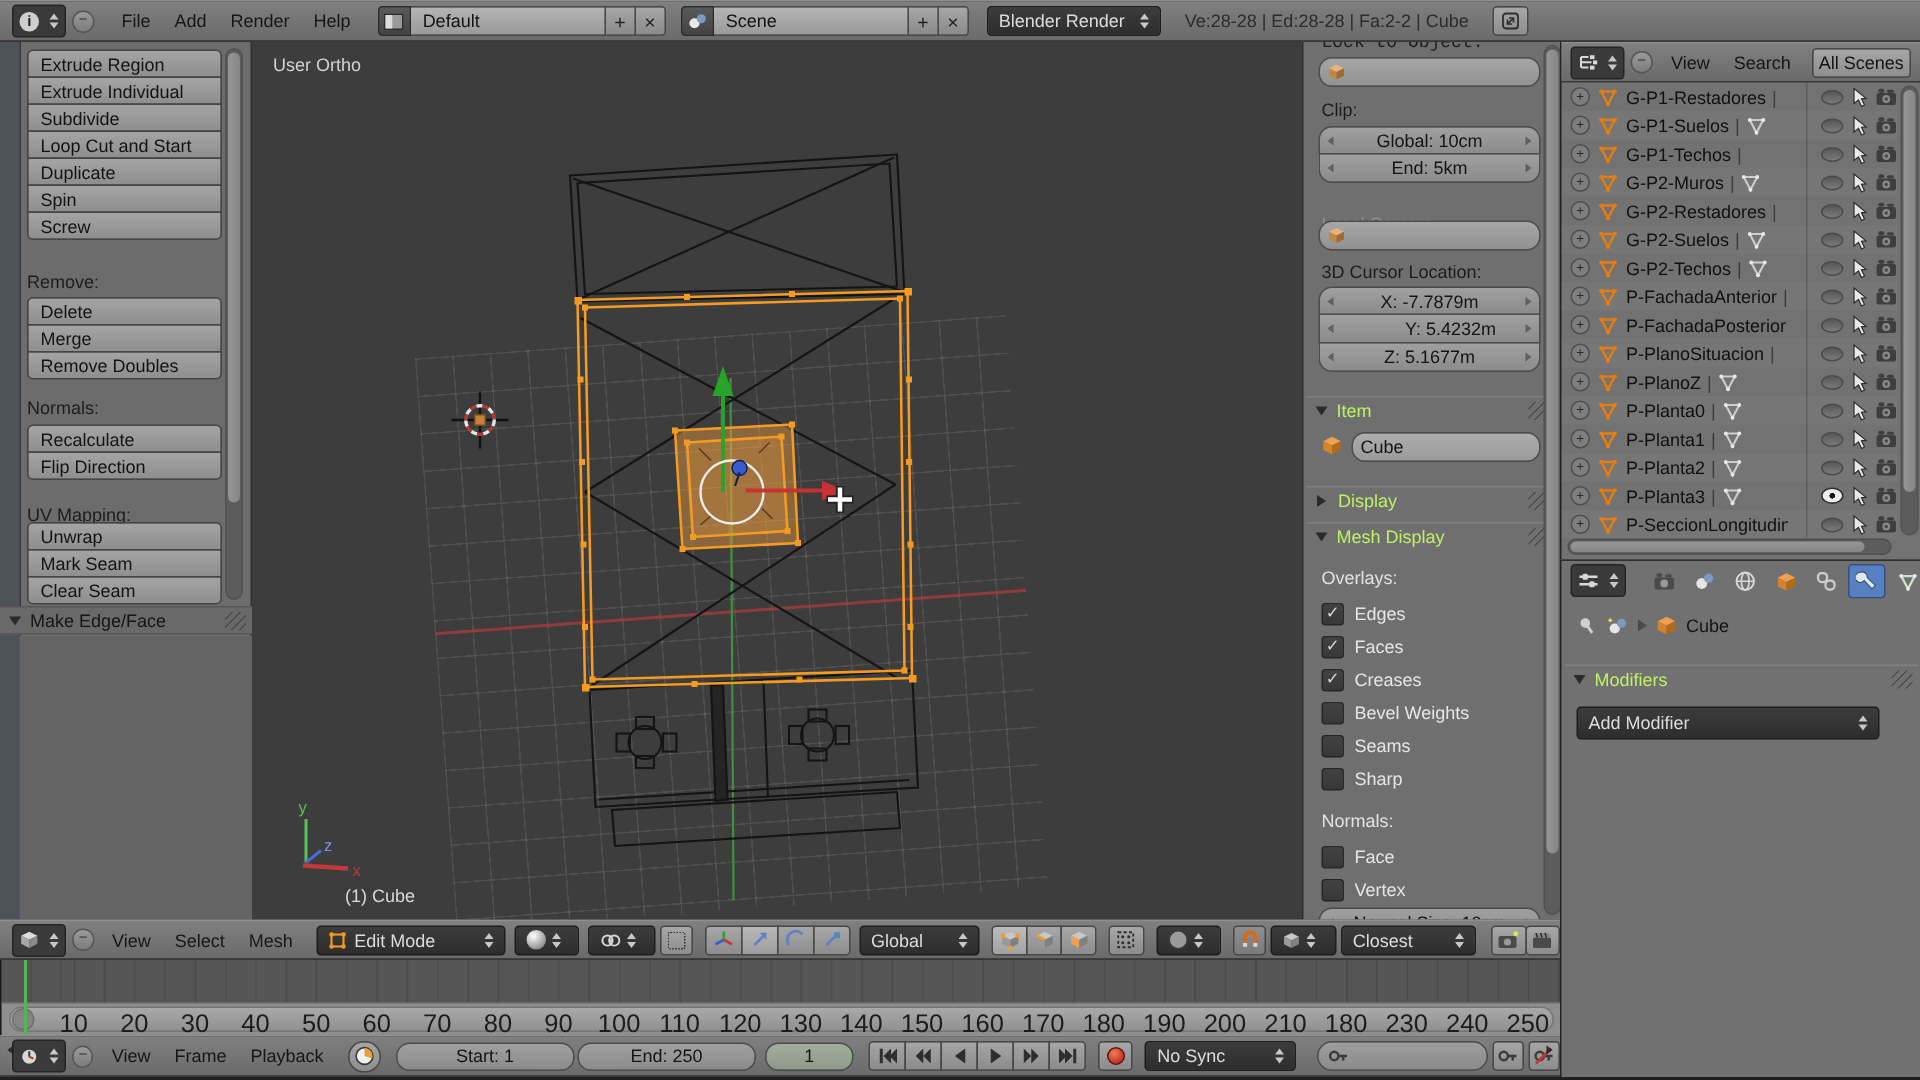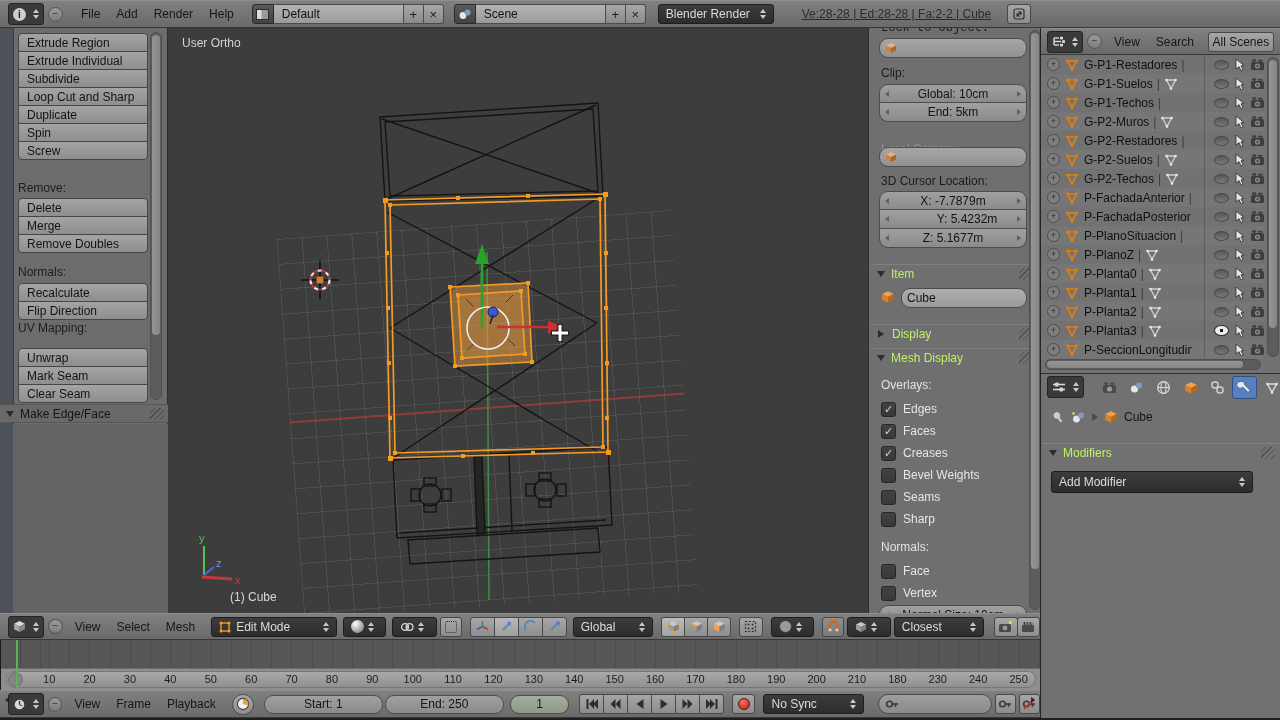--- a/index.html
+++ b/index.html
@@ -26,21 +26,21 @@
   .lightbtn{background:linear-gradient(#a7a7a7,#8d8d8d);border:1px solid #484848;border-radius:3px;
             color:#141414;display:flex;align-items:center;justify-content:center;height:20px;box-sizing:border-box;}
   .sel-group{display:flex;align-items:center;margin-left:10px;}
   .icon-chip{width:22px;height:20px;background:linear-gradient(#5a5a5a,#434343);border:1px solid #2a2a2a;
              border-radius:3px 0 0 3px;display:flex;align-items:center;justify-content:center;box-sizing:border-box;}
   .sel-field{height:20px;min-width:120px;background:linear-gradient(#b4b4b4,#9a9a9a);border:1px solid #4a4a4a;
              border-left:none;color:#111;display:flex;align-items:center;padding:1px 8px;box-sizing:border-box;}
   .mini-btn{width:20px;height:20px;background:linear-gradient(#a7a7a7,#8a8a8a);border:1px solid #4a4a4a;border-left:none;
             display:flex;align-items:center;justify-content:center;color:#222;font-size:13px;box-sizing:border-box;}
   .mini-btn:last-child{border-radius:0 3px 3px 0;}
-  .stats{color:#2b2b2b;margin-left:28px;text-decoration:underline;}
+  .stats{color:#2b2b2b;margin-left:16px;}
   
   #shelf{left:0;top:28px;width:168px;height:585px;background:#6c6c6c;border-right:1px solid #2e2e2e;box-sizing:border-box;}
   .shelf-edge{left:0;top:0;width:13px;height:585px;background:#4c5257;border-right:1px solid #3a3a3a;}
   .tgroup{position:absolute;left:18px;width:130px;}
   .tbtn{height:19px;background:linear-gradient(#a4a4a4,#8e8e8e);border:1px solid #454545;margin-top:-1px;
         color:#131313;display:flex;align-items:center;padding:0 8px;box-sizing:border-box;}
   .tgroup .tbtn:first-child{border-radius:4px 4px 0 0;margin-top:0;}
   .tgroup .tbtn:last-child{border-radius:0 0 4px 4px;}
   .tgroup .tbtn:only-child{border-radius:4px;}
   .tlabel{position:absolute;left:18px;color:#1d1d1d;}
@@ -121,21 +121,21 @@
   
   #v3dhdr{left:0;top:613px;width:1040px;height:27px;}
   #tl{left:0;top:640px;width:1040px;height:50px;background:#565656;border-left:1px solid #1c1c1c;box-sizing:border-box;
       background-image:repeating-linear-gradient(to right,rgba(0,0,0,.13) 0 1px,transparent 1px 20.2px);
       background-position:48px 0;overflow:hidden;}
   .ruler{position:absolute;left:0;top:28px;width:1040px;height:22px;background:#8e8e8e;border-top:1px solid #6a6a6a;}
   .rthumb{position:absolute;left:5px;top:2px;width:1030px;height:17px;border-radius:9px;
           background:linear-gradient(#a9a9a9,#909090);border:1px solid #767676;box-sizing:border-box;}
   .rcap{position:absolute;left:7px;top:3px;width:15px;height:15px;border-radius:50%;background:#848484;border:1px solid #6e6e6e;box-sizing:border-box;}
   .ticks{position:absolute;left:28px;top:4px;display:flex;}
-  .tick{width:40.4px;text-align:center;font-size:11px;color:#1c1c1c;}
+  .tick{width:40.4px;text-align:center;font-size:17px;color:#1c1c1c;}
   .framebar{position:absolute;left:15px;top:0;width:2px;height:50px;background:#53b553;}
   #tlhdr{left:0;top:690px;width:1040px;height:28px;}
   .pbgroup{display:flex;margin-left:10px;}
   .pbtn{width:25px;height:20px;background:linear-gradient(#a6a6a6,#8c8c8c);border:1px solid #484848;margin-left:-1px;
         display:flex;align-items:center;justify-content:center;box-sizing:border-box;}
   .pbtn:first-child{border-radius:3px 0 0 3px;margin-left:0;}
   .pbtn:last-child{border-radius:0 3px 3px 0;}
   .keyfield{height:20px;width:118px;border-radius:10px;background:linear-gradient(#9e9e9e,#8a8a8a);
             border:1px solid #4c4c4c;display:flex;align-items:center;padding:0 6px;box-sizing:border-box;margin-left:14px;}
   .sqbtn{width:22px;height:20px;border-radius:3px;background:linear-gradient(#a6a6a6,#8c8c8c);border:1px solid #484848;
@@ -202,39 +202,39 @@
   </span>
 </div>
 
 <div id="shelf" class="abs">
   <div class="shelf-edge abs"></div>
   <div class="tgroup" style="top:5px;">
 
   <div class="tbtn">Extrude Region</div>
       <div class="tbtn">Extrude Individual</div>
       <div class="tbtn">Subdivide</div>
-      <div class="tbtn">Loop Cut and Sharp</div>
+      <div class="tbtn">Loop Cut and Start</div>
       <div class="tbtn">Duplicate</div>
       <div class="tbtn">Spin</div>
       <div class="tbtn">Screw</div>
     </div>
   <div class="tlabel" style="top:153px;">Remove:</div>
   <div class="tgroup" style="top:170px;">
 
   <div class="tbtn">Delete</div>
       <div class="tbtn">Merge</div>
       <div class="tbtn">Remove Doubles</div>
     </div>
   <div class="tlabel" style="top:237px;">Normals:</div>
   <div class="tgroup" style="top:255px;">
 
   <div class="tbtn">Recalculate</div>
       <div class="tbtn">Flip Direction</div>
     </div>
-  <div class="tlabel" style="top:293px;">UV Mapping:</div>
+  <div class="tlabel" style="top:308px;">UV Mapping:</div>
   <div class="tgroup" style="top:320px;height:56px;overflow:hidden;">
 
   <div class="tbtn">Unwrap</div>
       <div class="tbtn">Mark Seam</div>
       <div class="tbtn">Clear Seam</div>
     </div>
   <div class="vscroll" style="left:150px;top:4px;height:368px;">
     <div class="vthumb" style="top:2px;height:300px;"></div>
   </div>
   <div class="redo-hdr">

